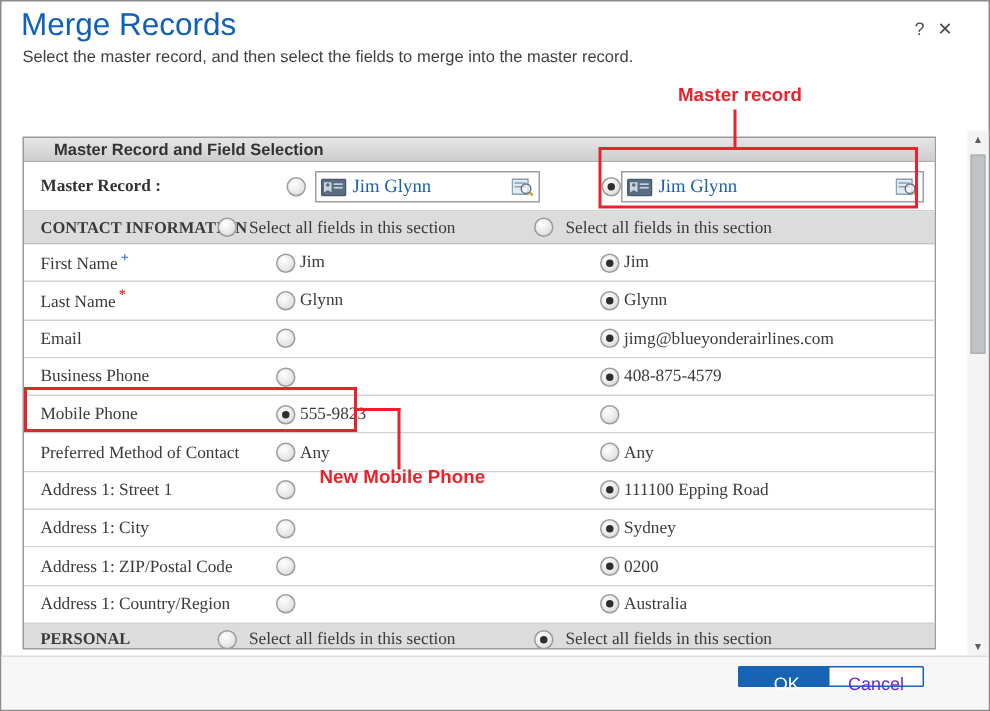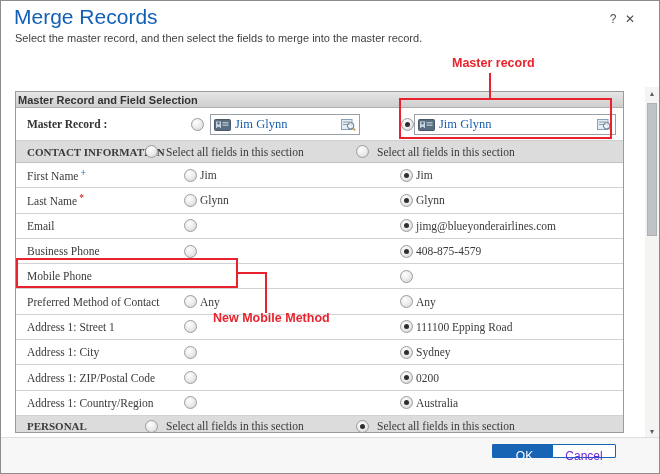--- a/index.html
+++ b/index.html
@@ -6,21 +6,21 @@
   *{box-sizing:border-box;}
   .dialog{position:relative;width:660px;height:474px;background:#fff;border:1px solid #8c8c8c;font-family:"Liberation Sans",sans-serif;}
   .title{position:absolute;left:13px;top:4px;font-size:21px;color:#1160b7;white-space:nowrap;}
   .subtitle{position:absolute;left:14px;top:31px;font-size:11px;color:#3f3f3f;white-space:nowrap;}
   .help-btn,.close-btn{position:absolute;top:11px;width:14px;height:16px;text-align:center;font-size:12px;color:#4c4c4c;cursor:default;}
   .help-btn{left:605px;}
   .close-btn{left:622px;}
 
   
   .mtable{position:absolute;left:14px;top:90px;width:609px;height:342px;border:1px solid #9b9b9b;background:#fff;}
-  .thead{height:16px;background:linear-gradient(#e6e6e6,#cecece);border-bottom:1px solid #b0b0b0;font-weight:bold;font-size:11px;color:#333;line-height:16px;padding-left:2px;}
+  .thead{height:16px;background:linear-gradient(#e6e6e6,#cecece);border-bottom:1px solid #b0b0b0;font-weight:bold;font-size:11px;color:#333;line-height:16px;padding-left:20px;}
   .master-row{position:absolute;left:0;right:0;top:16px;height:33px;border-bottom:1px solid #cfcfcf;background:#fff;}
   .mr-label{position:absolute;left:11px;top:50%;transform:translateY(-50%);font-family:"Liberation Serif",serif;font-weight:bold;font-size:11.5px;color:#333;white-space:nowrap;}
   .radio{display:inline-block;width:13px;height:13px;border-radius:50%;border:1px solid #9c9c9c;background:radial-gradient(circle at 38% 32%, #fefefe 0%, #e9e9e9 55%, #d0d0d0 100%);position:relative;flex:none;}
   .radio.sel::after{content:"";position:absolute;left:3px;top:3px;width:5px;height:5px;border-radius:50%;background:#2e2e2e;}
   .master-row .radio.ml{position:absolute;left:175px;top:10px;}
   .master-row .radio.mr{position:absolute;left:385px;top:10px;}
   .mfield{position:absolute;top:6px;height:21px;border:1px solid #9aa0a6;background:#fff;display:flex;align-items:center;padding:8px 3px;gap:4px;}
   .mfield.l{left:194px;width:150px;}
   .mfield.r{left:398px;width:202px;}
   .mfield .name{font-family:"Liberation Serif",serif;font-size:12.5px;color:#1a5fb0;flex:1;white-space:nowrap;overflow:hidden;}
@@ -172,20 +172,24 @@
           <div class="cell left">
             <span class="radio"></span>
           </div>
           <div class="cell right">
             <span class="radio sel"></span>
             <span class="val">408-875-4579</span>
           </div>
         </div>
         <div class="trow field">
           <span class="rlabel">Mobile Phone</span>
+          <div class="cell left">
+            <span class="radio sel"></span>
+            <span class="val">555-9823</span>
+          </div>
           <div class="cell right">
             <span class="radio"></span>
           </div>
         </div>
         <div class="trow field">
           <span class="rlabel">Preferred Method of Contact</span>
           <div class="cell left">
             <span class="radio"></span>
             <span class="val">Any</span>
           </div>
@@ -257,15 +261,15 @@
   <div class="footer"></div>
   <button class="btn ok">OK</button>
   <button class="btn cancel">Cancel</button>
 
   <div class="ann ann-master-text">Master record</div>
   <div class="ann-line ann-master-vline"></div>
   <div class="ann-box ann-master-box"></div>
   <div class="ann-box ann-mobile-box"></div>
   <div class="ann-line ann-conn-h"></div>
   <div class="ann-line ann-conn-v"></div>
-  <div class="ann ann-mobile-text">New Mobile Method</div>
+  <div class="ann ann-mobile-text">New Mobile Phone</div>
 
 </div>
 
 </body></html>

